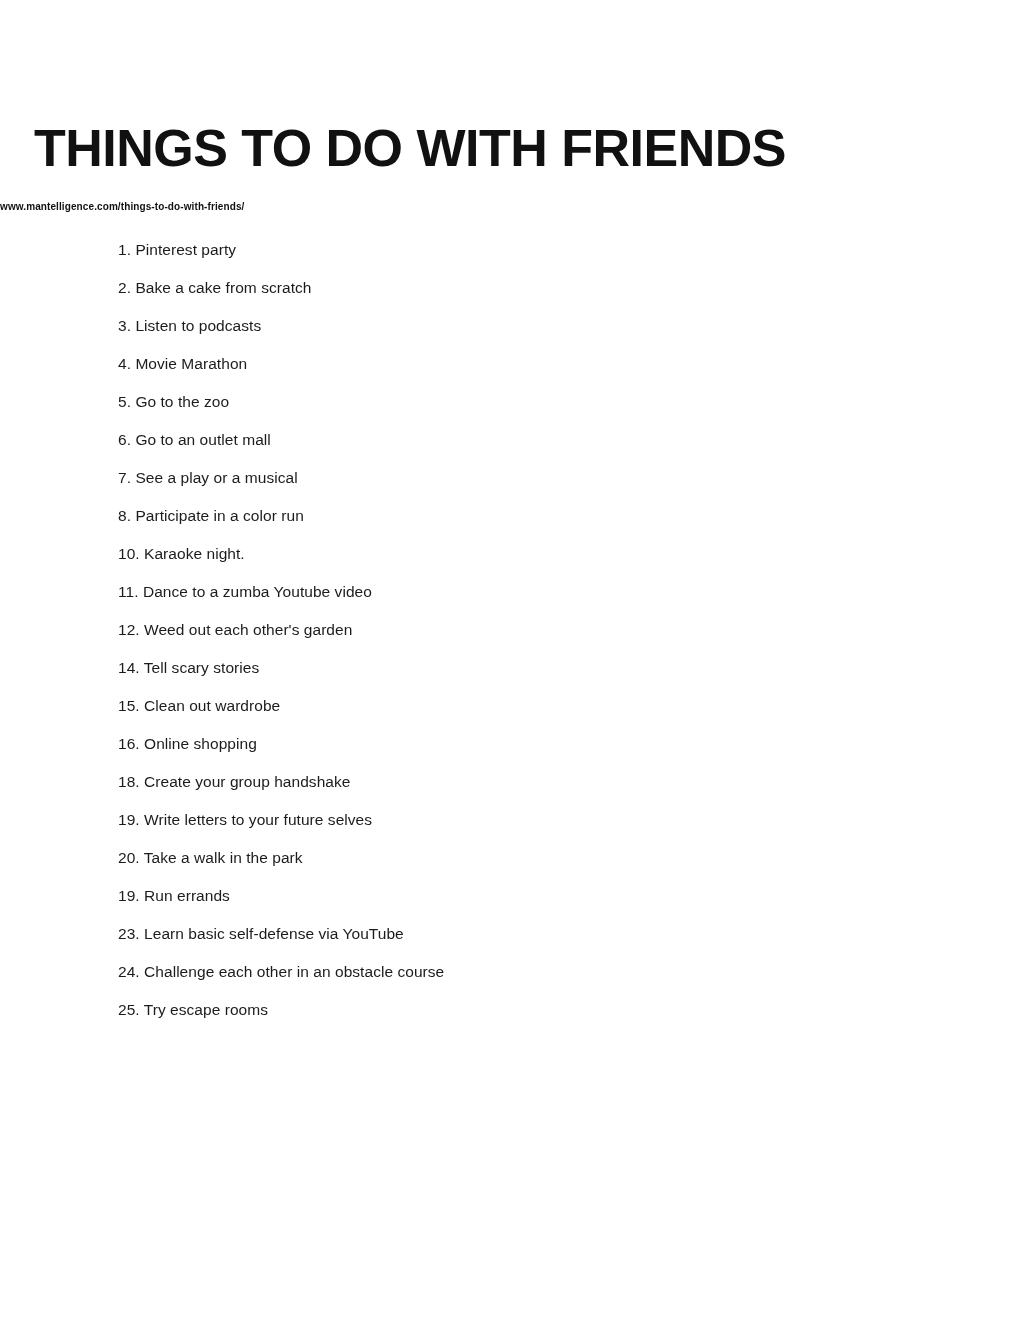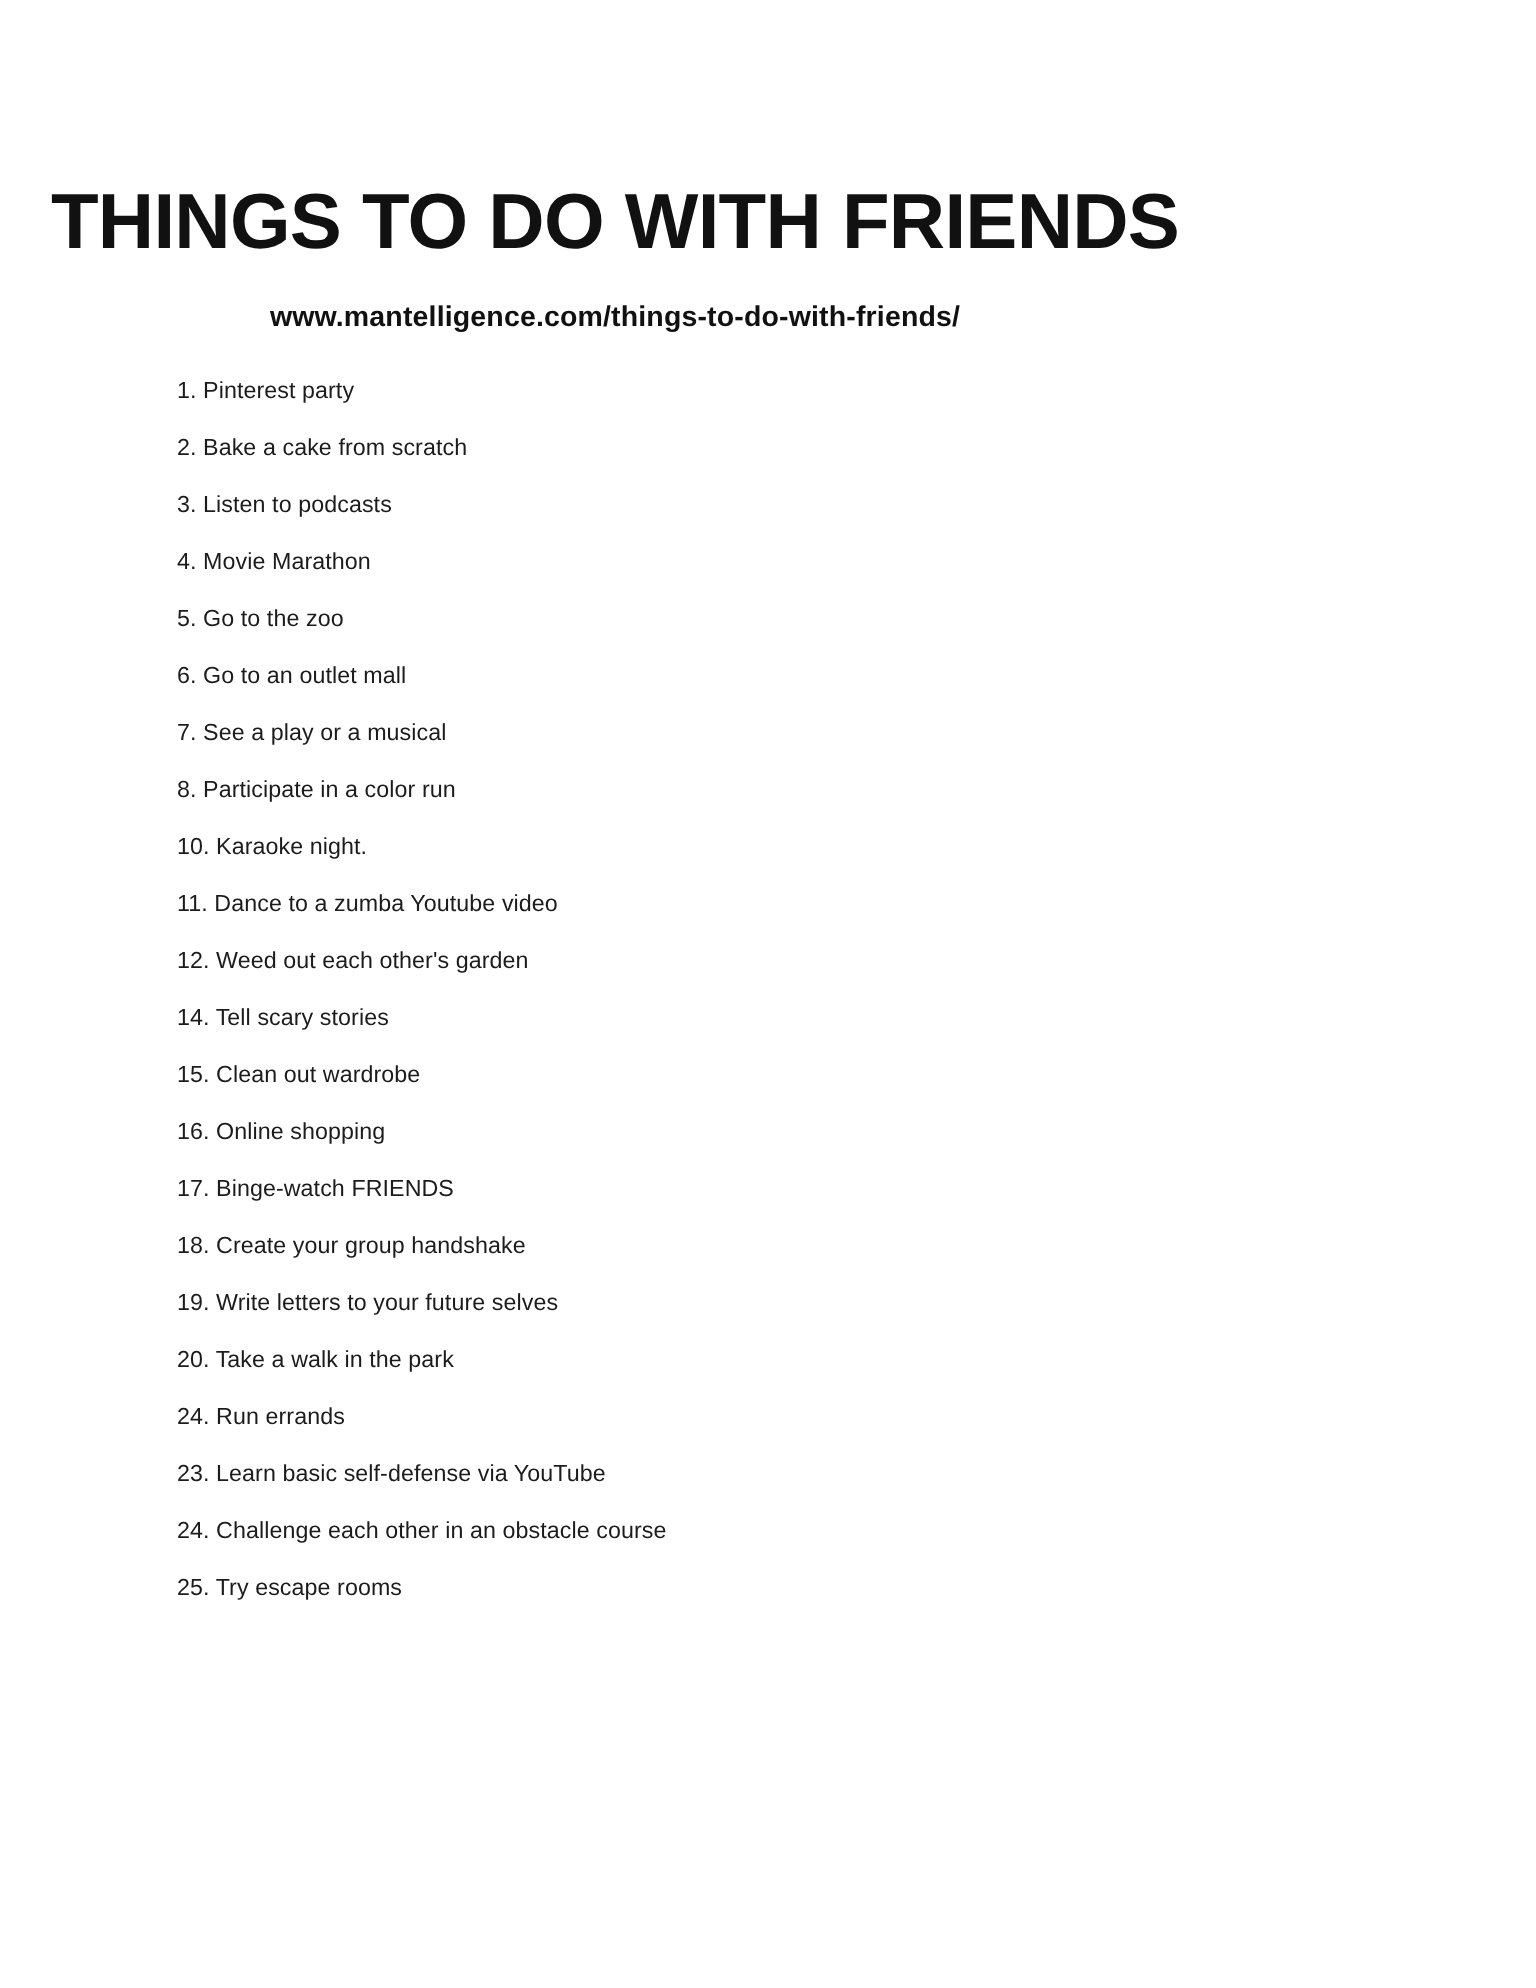--- a/index.html
+++ b/index.html
@@ -27,22 +27,22 @@
     font-size: 52px;
     font-weight: bold;
     letter-spacing: -0.5px;
     color: #111111;
     margin: 0;
     padding-top: 120px;
     line-height: 1.1;
     font-family: "Liberation Sans", sans-serif;
   }
   .doc-url {
-    text-align: center;
-    font-size: 19px;
+    text-align: left;
+    font-size: 10px;
     font-weight: bold;
     color: #111111;
     margin-top: 24px;
     letter-spacing: 0.1px;
   }
   .list {
     margin: 0;
     padding: 0;
     list-style: none;
     margin-top: 30px;
@@ -72,22 +72,21 @@
     <li class="list-item">5. Go to the zoo</li>
     <li class="list-item">6. Go to an outlet mall</li>
     <li class="list-item">7. See a play or a musical</li>
     <li class="list-item">8. Participate in a color run</li>
     <li class="list-item">10. Karaoke night.</li>
     <li class="list-item">11. Dance to a zumba Youtube video</li>
     <li class="list-item">12. Weed out each other's garden</li>
     <li class="list-item">14. Tell scary stories</li>
     <li class="list-item">15. Clean out wardrobe</li>
     <li class="list-item">16. Online shopping</li>
-    <li class="list-item">17. Binge-watch FRIENDS</li>
     <li class="list-item">18. Create your group handshake</li>
     <li class="list-item">19. Write letters to your future selves</li>
     <li class="list-item">20. Take a walk in the park</li>
-    <li class="list-item">24. Run errands</li>
+    <li class="list-item">19. Run errands</li>
     <li class="list-item">23. Learn basic self-defense via YouTube</li>
     <li class="list-item">24. Challenge each other in an obstacle course</li>
     <li class="list-item">25. Try escape rooms</li>
   </ul>
 </div>
 
 </body></html>

